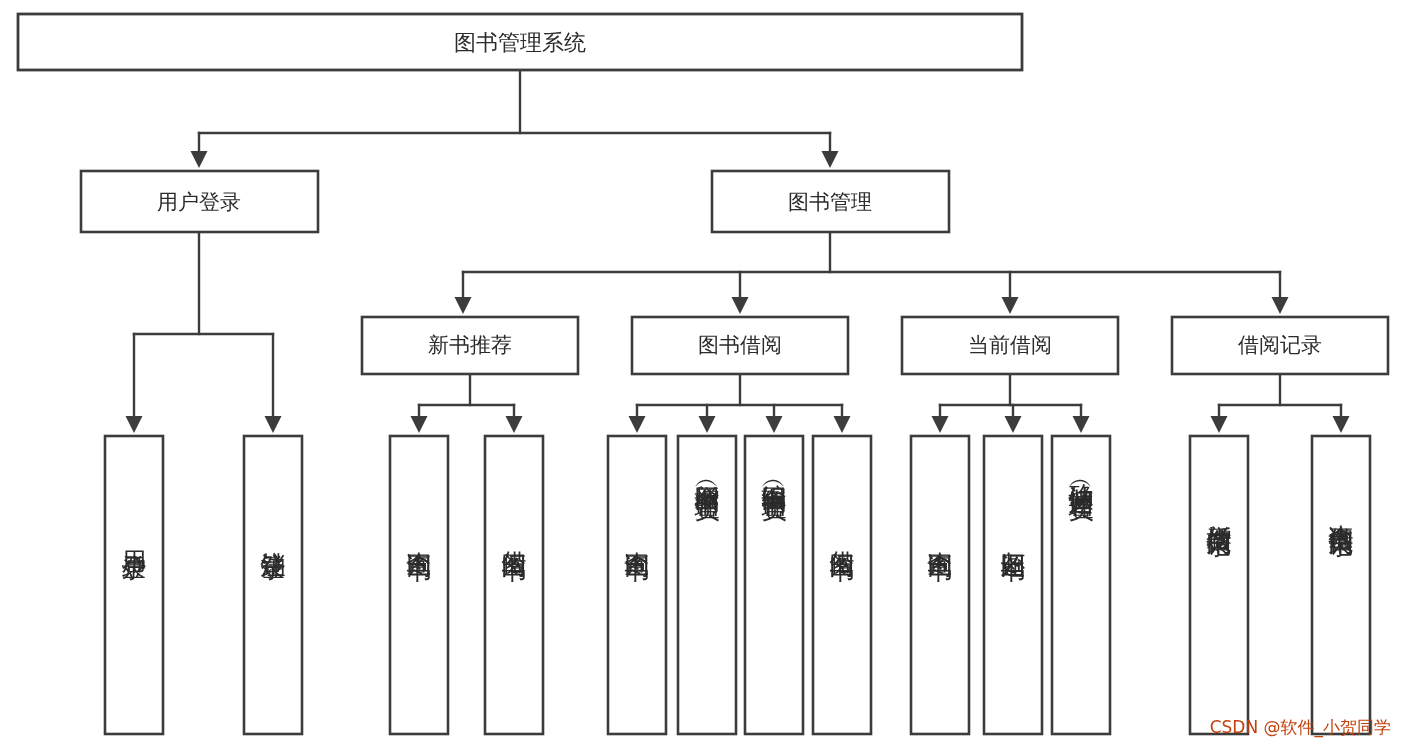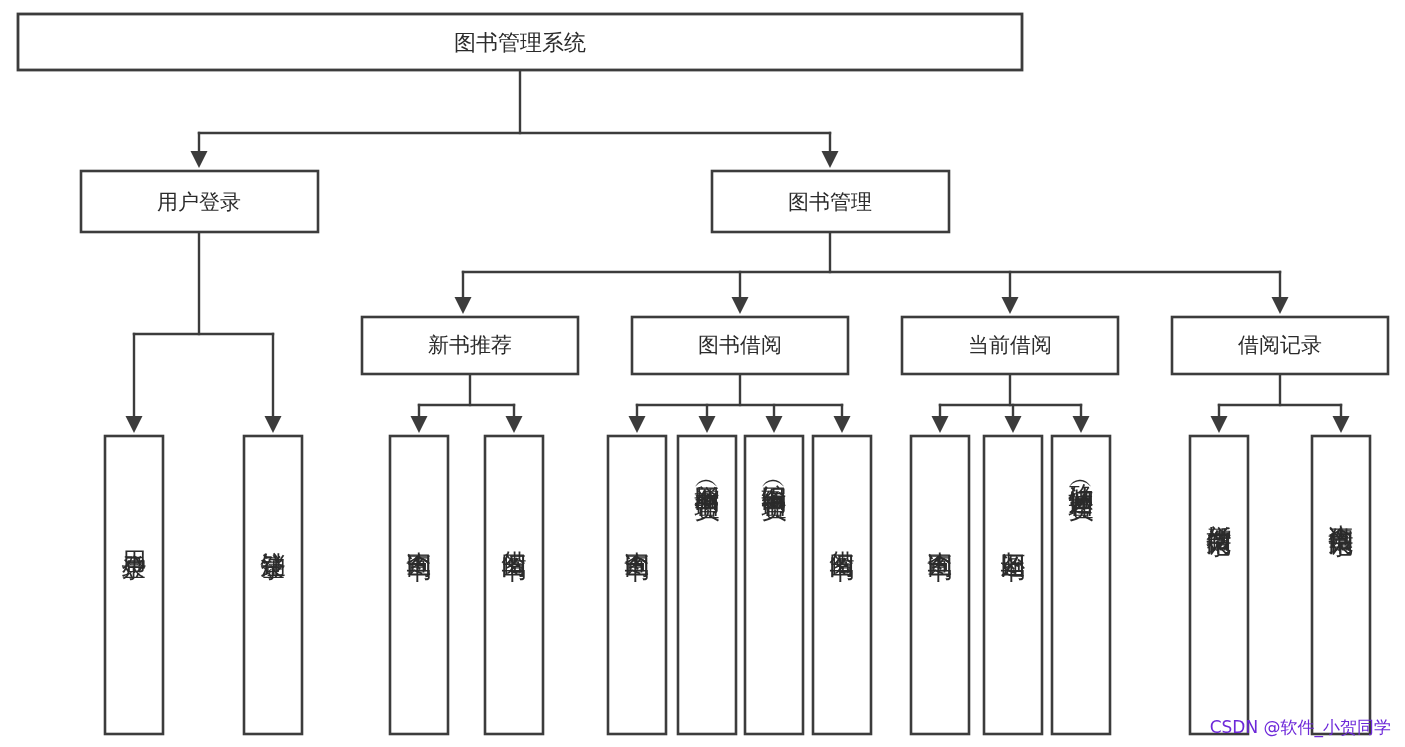--- a/index.html
+++ b/index.html
@@ -72,21 +72,21 @@
     color: #2b2b2b;
     letter-spacing: 2px;
     white-space: nowrap;
   }
   .watermark {
     position: absolute;
     right: 14px;
     bottom: 8px;
     font-family: "DejaVu Sans", "Liberation Sans", sans-serif;
     font-size: 17px;
-    color: #6d28d9;
+    color: #c2410c;
     white-space: nowrap;
     user-select: none;
   }
 </style>
 </head>
 <body>
 
 <div id="diagram-root">
 
   <svg id="flowchart" viewBox="0 0 1405 747" xmlns="http://www.w3.org/2000/svg">

